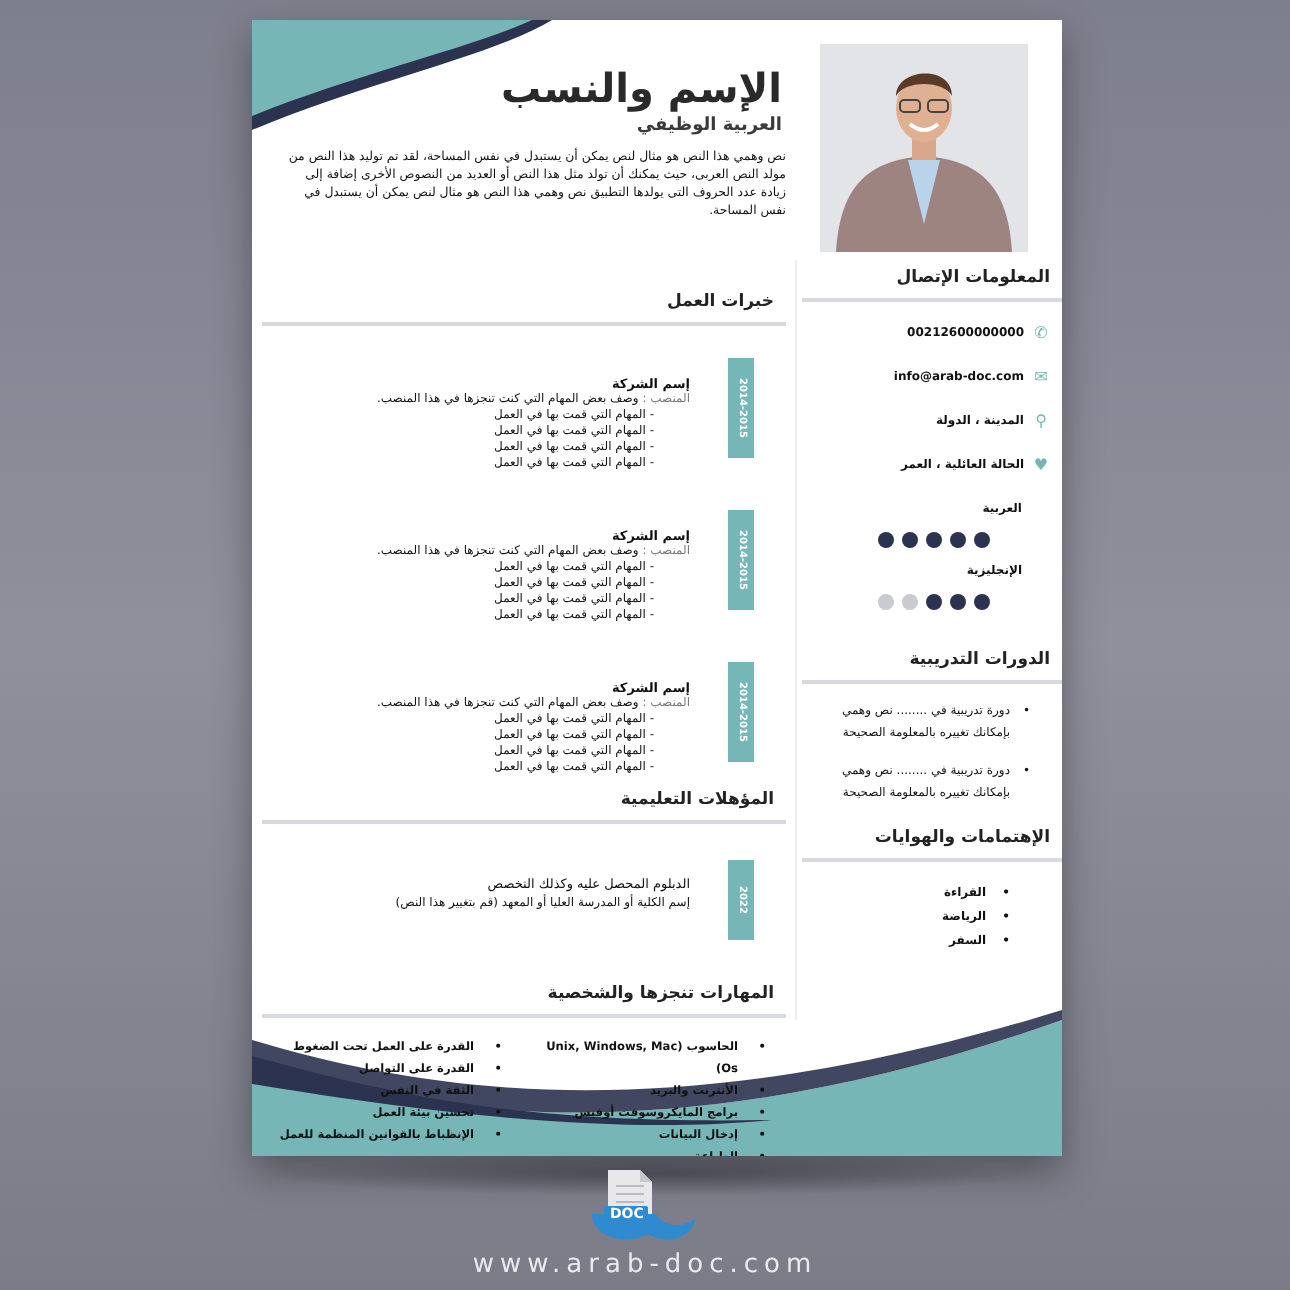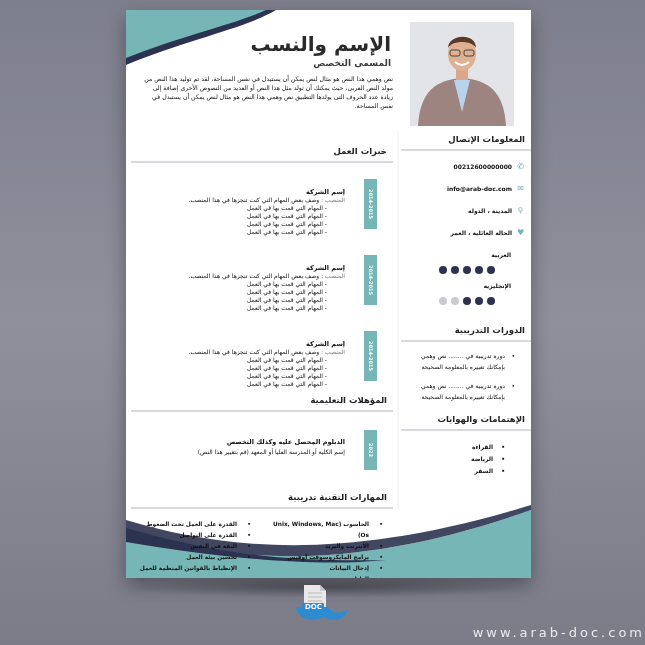--- a/index.html
+++ b/index.html
@@ -67,28 +67,28 @@
   }
   .badge span { color: #fff; font-size: 5px; font-weight: bold; transform: rotate(90deg); white-space: nowrap; }
   .job-body { position: absolute; right: 48px; top: 0; width: 210px; font-size: 6px; color: #111; line-height: 8px; }
   .company { font-weight: bold; font-size: 6.5px; margin-top: 15px; }
   .role-desc .role-label { color: #777; }
   .tasks { list-style: none; padding-right: 18px; }
   .tasks li::before { content: "- "; }
   .edu { position: relative; height: 70px; margin-top: 6px; }
   .edu .badge { top: 12px; height: 40px; }
   .edu-body { position: absolute; right: 48px; top: 20px; font-size: 6px; color: #111; line-height: 9px; }
-  .edu-title { font-weight: bold; font-size: 6.5px; }
+  .edu-title { font-weight: normal; font-size: 6.5px; }
   .skills { display: flex; gap: 12px; margin-top: 10px; padding-right: 10px; }
   .skills ul { list-style: none; font-size: 5.8px; line-height: 11px; color: #111; font-weight: bold; }
   .skills ul li { position: relative; padding-right: 14px; }
   .skills ul li::before { content: "•"; position: absolute; right: 0; }
   .logo { position: absolute; left: 294px; top: 583px; width: 58px; height: 42px; }
   .site {
-    position: absolute; left: 0; width: 645px; top: 625px; text-align: right;
+    position: absolute; left: 0; width: 645px; top: 625px; text-align: center;
     font-size: 13px; letter-spacing: 3px; color: #eaeaee; font-family: "DejaVu Sans", sans-serif;
   }
 </style>
 </head>
 <body>
 
 <div class="page-shadow"></div>
 
 <div class="page">
   <svg class="deco" width="405" height="568" viewBox="0 0 405 568">
@@ -111,21 +111,21 @@
       <rect x="46" y="44" width="12" height="14" fill="#d9a88a"></rect>
       <ellipse cx="52" cy="32" rx="14" ry="17" fill="#e0b092"></ellipse>
       <path d="M38,26 C38,12 66,10 66,26 C62,18 42,18 38,26 Z" fill="#5a3b2a"></path>
       <rect x="40" y="28" width="10" height="6" rx="2" fill="none" stroke="#444" stroke-width="1"></rect>
       <rect x="54" y="28" width="10" height="6" rx="2" fill="none" stroke="#444" stroke-width="1"></rect>
       <path d="M45,40 Q52,46 59,40" stroke="#fff" stroke-width="2" fill="none"></path>
     </svg>
   </div>
 
   <div class="name">الإسم والنسب</div>
-  <div class="jobtitle">المسمى التخصص</div>
+  <div class="jobtitle">العربية الوظيفي</div>
   <div class="summary">نص وهمي هذا النص هو مثال لنص يمكن أن يستبدل في نفس المساحة، لقد تم توليد هذا النص من مولد النص العربى، حيث يمكنك أن تولد مثل هذا النص أو العديد من النصوص الأخرى إضافة إلى زيادة عدد الحروف التى يولدها التطبيق نص وهمي هذا النص هو مثال لنص يمكن أن يستبدل في نفس المساحة.</div>
 
   <div class="sidebar">
     <div class="sec-title" style="margin-top:4px">المعلومات الإتصال</div>
     <div style="margin-top:4px">
       <div class="contact-item">
         <span class="ic">✆</span>
         <span>00212600000000</span>
       </div>
       <div class="contact-item">
@@ -228,21 +228,21 @@
     <div class="edu">
       <div class="badge">
           <span>2022</span>
         </div>
       <div class="edu-body">
         <div class="edu-title">الدبلوم المحصل عليه وكذلك التخصص</div>
         <div>إسم الكلية أو المدرسة العليا أو المعهد (قم بتغيير هذا النص)</div>
       </div>
     </div>
 
-    <div class="sec-title" style="margin-top:4px">المهارات التقنية تدريبية</div>
+    <div class="sec-title" style="margin-top:4px">المهارات تنجزها والشخصية</div>
     <div class="skills">
       <ul style="width:120px">
         <li>الحاسوب (Unix, Windows, Mac Os)</li>
         <li>الأنترنت والبريد</li>
         <li>برامج المايكروسوفت أوفيس</li>
         <li>إدخال البيانات</li>
         <li>الطباعة</li>
       </ul>
       <ul>
         <li>القدرة على العمل تحت الضغوط</li>

